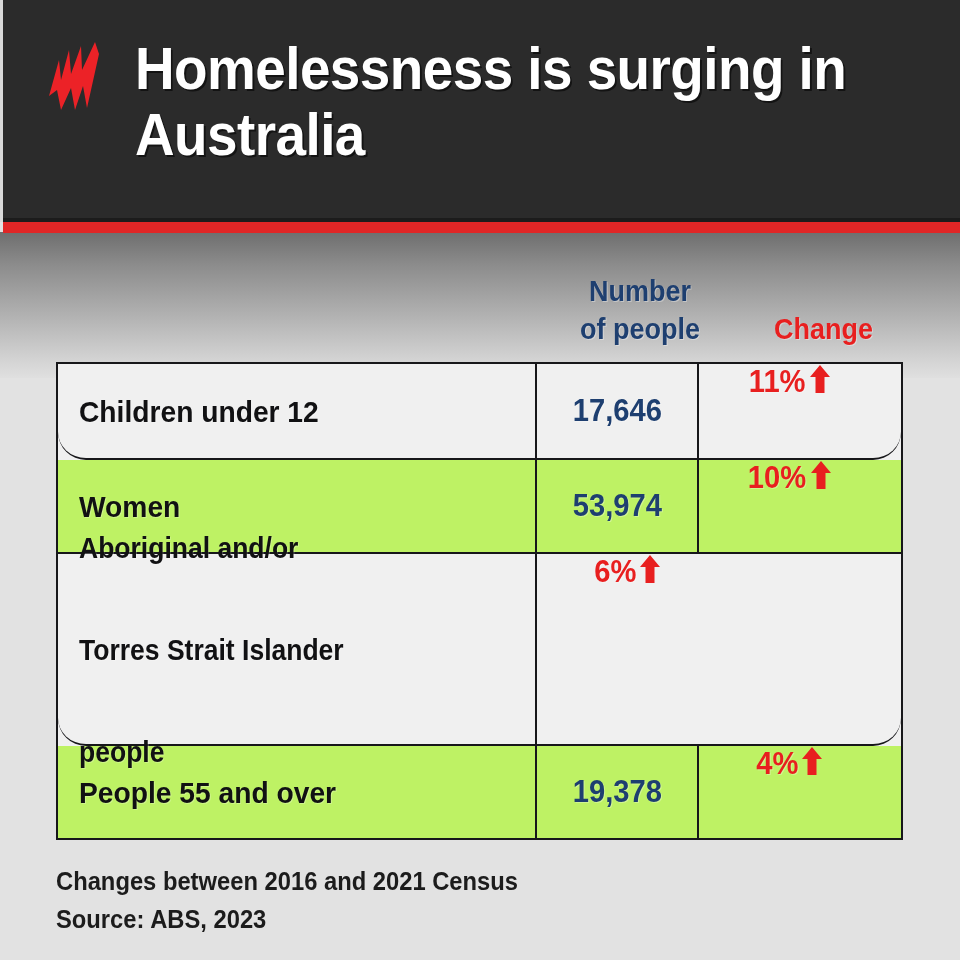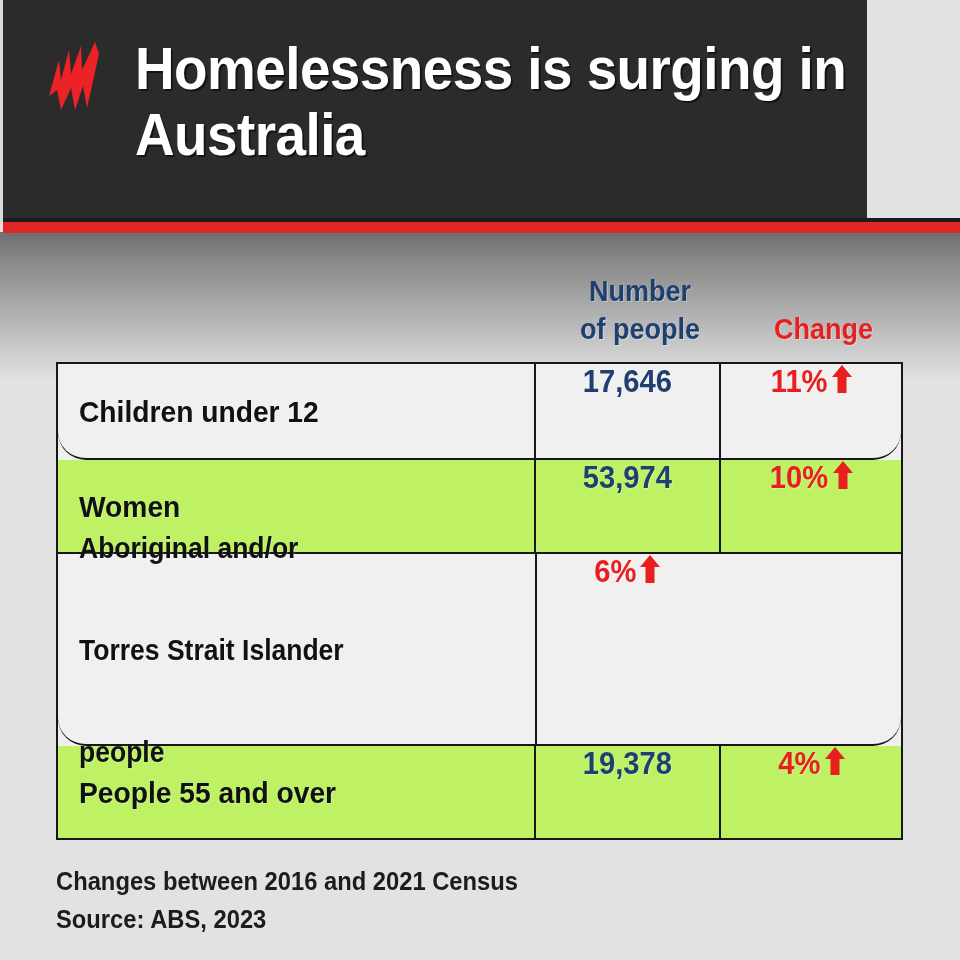--- a/index.html
+++ b/index.html
@@ -38,21 +38,21 @@
     width: 960px;
     height: 582px;
     background: #e2e2e2;
   }
 
   
   .header {
     position: absolute;
     left: 3px;
     top: 0;
-    width: 864px;
+    width: 957px;
     height: 222px;
     background: #2b2b2b;
     box-sizing: border-box;
   }
   .header-rule {
     position: absolute;
     left: 3px;
     top: 218px;
     width: 957px;
     height: 5px;
@@ -172,24 +172,24 @@
     color: #111113;
     border-right: 2px solid #17171a;
     text-shadow: 1px 1px 0 rgba(255,255,255,0.25);
   }
   .cell-label span {
     display: block;
     transform: scaleX(0.94);
     transform-origin: left center;
   }
   .cell-number {
-    width: 186px;
+    width: 162px;
     box-sizing: border-box;
     display: flex;
-    align-items: flex-start;
+    align-items: center;
     justify-content: center;
     font-weight: bold;
     font-size: 31px;
     color: #1e3f70;
     border-right: 2px solid #17171a;
     text-shadow: 1px 1px 0 rgba(255,255,255,0.3);
   }
   .cell-number span {
     transform: scaleX(0.94);
     transform-origin: center;

